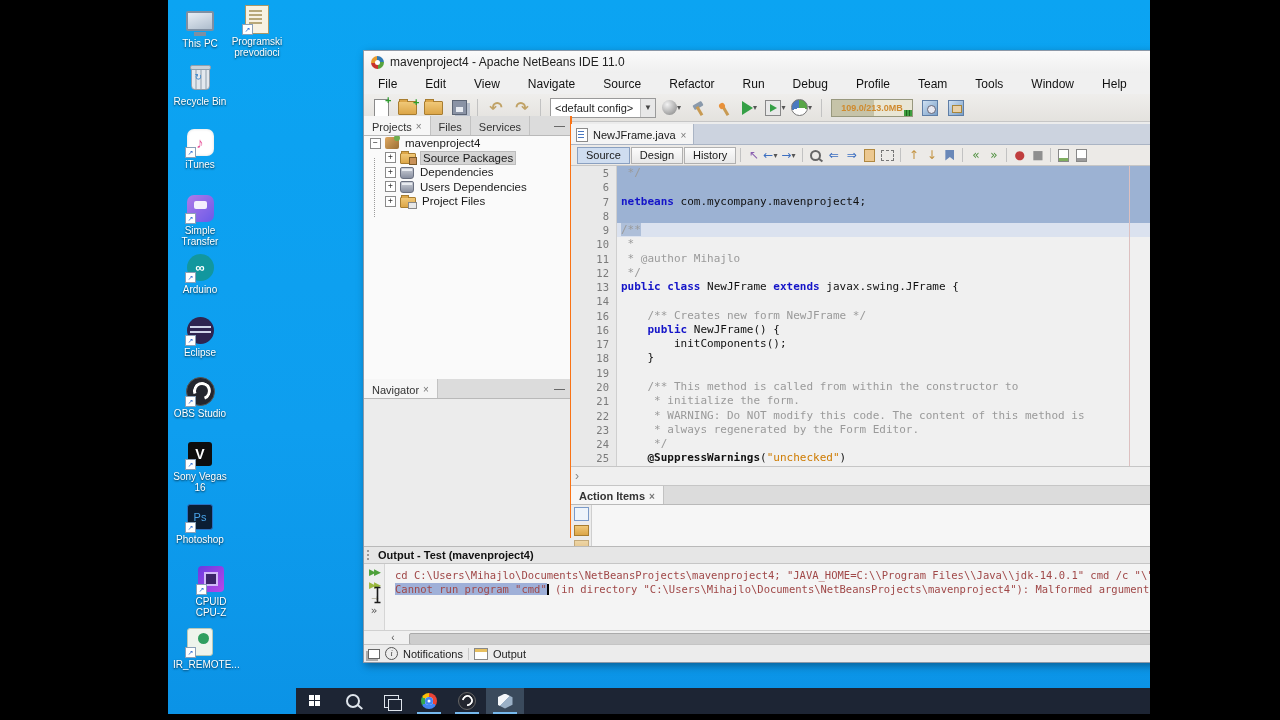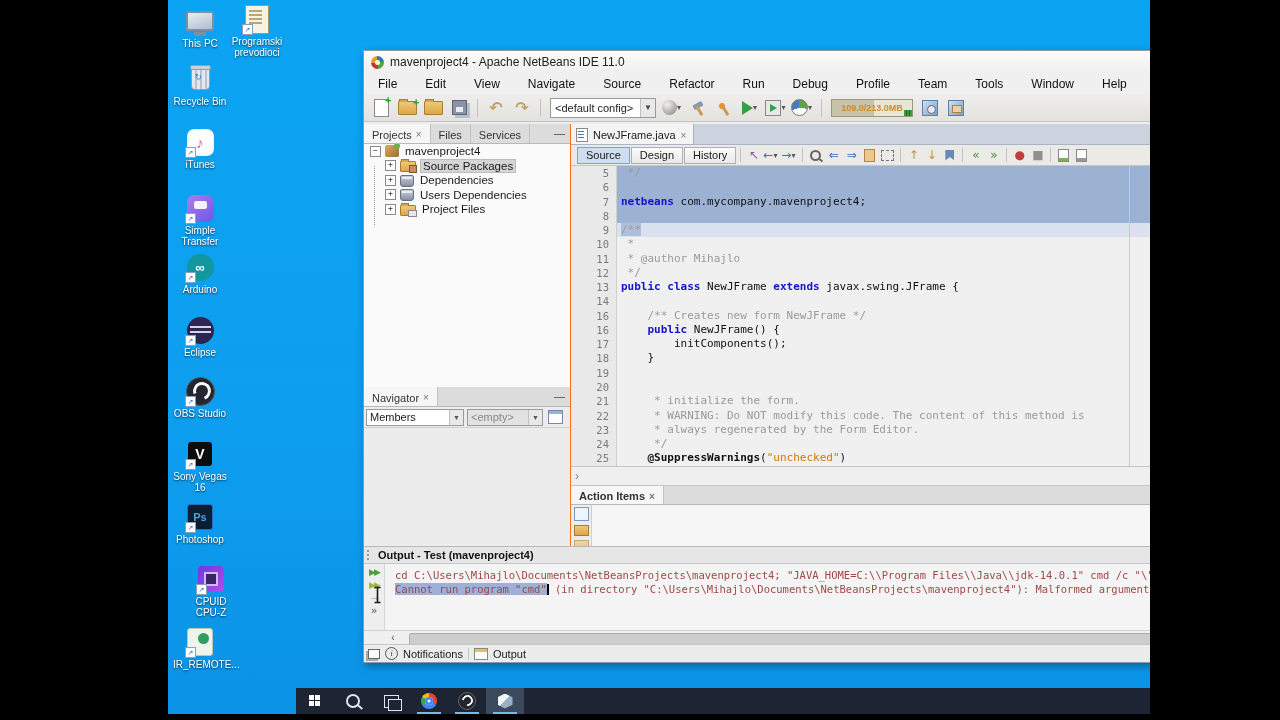--- a/index.html
+++ b/index.html
@@ -26,21 +26,21 @@
   .k-arduino{width:27px;height:27px;border-radius:50%;background:#12979e;color:#fff;font-weight:bold;font-size:13px;
              display:flex;align-items:center;justify-content:center;}
   .k-eclipse{width:27px;height:27px;border-radius:50%;background:#2e2450;position:relative;overflow:hidden;}
   .k-eclipse::after{content:"";position:absolute;left:3px;top:9px;width:21px;height:9px;
              background:repeating-linear-gradient(180deg,#cfd4e8 0 2px,#2e2450 2px 5px);}
   .k-obs{width:27px;height:27px;border-radius:50%;background:#23262f;border:1px solid #555;position:relative;}
   .k-obs::after{content:"";position:absolute;left:6px;top:4px;width:12px;height:12px;border:3px solid #fff;border-radius:50%;
              border-bottom-color:transparent;transform:rotate(25deg);}
   .k-vegas{width:24px;height:24px;background:#0d0d0d;border-radius:3px;color:#fff;font-weight:bold;font-size:14px;
            display:flex;align-items:center;justify-content:center;}
-  .k-ps{width:24px;height:24px;background:#0b1d33;border:1px solid #2a70c0;border-radius:3px;color:#49a3e8;font-weight:bold;
+  .k-ps{width:24px;height:24px;background:#0b1d33;border:1px solid #2a70c0;border-radius:3px;color:#49a3e8;font-weight:normal;
         font-size:11px;display:flex;align-items:center;justify-content:center;}
   .k-cpuz{width:26px;height:26px;border-radius:4px;background:linear-gradient(135deg,#6a3ae0,#b84ae8);position:relative;}
   .k-cpuz::after{content:"";position:absolute;left:6px;top:6px;width:14px;height:14px;background:#3a2468;
         box-shadow:inset 0 0 0 2px #d0b8f8;}
   .k-remote{width:24px;height:26px;background:#eef4ec;border-radius:3px;border:1px solid #b8c8b8;position:relative;}
   .k-remote::after{content:"";position:absolute;right:3px;top:4px;width:11px;height:11px;border-radius:50%;background:#2f9e5f;}
   .k-progfolder{width:22px;height:27px;background:#f7f2e2;border:1px solid #a89868;position:relative;}
   .k-progfolder::before{content:"";position:absolute;left:3px;top:4px;width:13px;height:2px;background:#b8a878;
         box-shadow:0 4px 0 #b8a878,0 8px 0 #b8a878,0 12px 0 #b8a878;}
   
@@ -88,21 +88,21 @@
               background:conic-gradient(#58a646 0 100deg,#ffffff 100deg 250deg,#4a7ac0 250deg 360deg);}
   .memorybar{width:80px;height:16px;border:1px solid #98987e;margin:0 4px;position:relative;
              background:linear-gradient(90deg,#c6c3a8 0 52%,#e9e6d4 52%);display:flex;align-items:center;justify-content:center;}
   .memorybar .mtext{font-size:9px;font-weight:bold;color:#cf8a2e;letter-spacing:0;}
   .memorybar::after{content:"";position:absolute;right:0;bottom:0;width:8px;height:6px;
              background:repeating-linear-gradient(90deg,#3f9e3f 0 2px,#1e641e 2px 3px);}
   .ti-cube{width:14px;height:14px;border:1px solid #5f7ea6;background:linear-gradient(135deg,#cfe0f2,#7aa0c8);position:relative;}
   .ti-cube.c2::after{content:"";position:absolute;left:3px;top:4px;width:8px;height:6px;background:#e8d0a8;border:1px solid #a8853a;}
   .ti-cube.c1::after{content:"";position:absolute;right:1px;bottom:1px;width:7px;height:7px;border-radius:50%;background:#e8e8f0;border:1px solid #667;}
   
-  .leftcol{position:absolute;left:0;top:73px;width:206px;height:422px;background:#ececec;border-right:2px solid #f97316;}
+  .leftcol{position:absolute;left:0;top:65px;width:206px;height:422px;background:#ececec;border-right:2px solid #f97316;}
   .tabrow{position:relative;height:19px;background:#dcdcdc;border-bottom:1px solid #b9b9b9;display:flex;font-size:11px;}
   .tab{padding:2px 8px 0;border-right:1px solid #c2c2c2;color:#333;display:flex;gap:4px;align-items:center;}
   .tab.active{background:#f6f6f6;font-weight:normal;}
   .tab .x{color:#777;font-size:10px;}
   .panel-min{position:absolute;right:5px;top:3px;color:#444;font-size:11px;}
   .treearea{position:relative;height:243px;background:#fafafa;font-size:11.5px;overflow:hidden;}
   .trow{position:relative;display:flex;align-items:center;height:14.5px;padding-left:6px;gap:4px;white-space:nowrap;}
   .exp{flex:none;width:9px;height:9px;border:1px solid #8a8a8a;background:#fff;font:8px/8px "DejaVu Sans Mono",monospace;text-align:center;color:#333;}
   .tlab{padding:0 2px;}
   .tlab.selected{background:#d5d5d5;border:1px solid #bdbdbd;}
@@ -448,31 +448,20 @@
               </div>
             </div>
         </div>
         <div class="tabrow">
           <span class="tab active">
             <span>Navigator</span>
               <span class="x">×</span>
           </span>
           <span class="panel-min">—</span>
         </div>
-        <div class="navtoolbar">
-          <span class="ncombo" style="width:96px">
-            <span class="val">Members</span>
-            <span class="cdd">▼</span>
-          </span>
-          <span class="ncombo disabled" style="width:74px">
-            <span class="val">&lt;empty&gt;</span>
-            <span class="cdd">▼</span>
-          </span>
-          <span class="ic-table"></span>
-        </div>
       </div>
 
       <div class="editorcol">
         <div class="edtabrow">
           <span class="edtab">
             <span class="fileicon"></span>
             <span>NewJFrame.java</span>
             <span class="x" style="color:#777;font-size:10px">×</span>
           </span>
         </div>
@@ -550,21 +539,21 @@
               <div class="crow"><span class="lnum">10</span><span class="cline"><span class="com"> *</span></span></div>
               <div class="crow"><span class="lnum">11</span><span class="cline"><span class="com"> * @author Mihajlo</span></span></div>
               <div class="crow"><span class="lnum">12</span><span class="cline"><span class="com"> */</span></span></div>
               <div class="crow"><span class="lnum">13</span><span class="cline"><span class="kw">public class</span><span class="pl"> NewJFrame </span><span class="kw">extends</span><span class="pl"> javax.swing.JFrame {</span></span></div>
               <div class="crow"><span class="lnum">14</span><span class="cline"></span></div>
               <div class="crow"><span class="lnum">16</span><span class="cline"><span class="pl">    </span><span class="com">/** Creates new form NewJFrame */</span></span></div>
               <div class="crow"><span class="lnum">16</span><span class="cline"><span class="pl">    </span><span class="kw">public</span><span class="pl"> NewJFrame() {</span></span></div>
               <div class="crow"><span class="lnum">17</span><span class="cline"><span class="pl">        initComponents();</span></span></div>
               <div class="crow"><span class="lnum">18</span><span class="cline"><span class="pl">    }</span></span></div>
               <div class="crow"><span class="lnum">19</span><span class="cline"></span></div>
-              <div class="crow"><span class="lnum">20</span><span class="cline"><span class="pl">    </span></span></div>
+              <div class="crow"><span class="lnum">20</span><span class="cline"><span class="pl">    </span><span class="com">/** This method is called from within the constructor to</span></span></div>
               <div class="crow"><span class="lnum">21</span><span class="cline"><span class="com">     * initialize the form.</span></span></div>
               <div class="crow"><span class="lnum">22</span><span class="cline"><span class="com">     * WARNING: Do NOT modify this code. The content of this method is</span></span></div>
               <div class="crow"><span class="lnum">23</span><span class="cline"><span class="com">     * always regenerated by the Form Editor.</span></span></div>
               <div class="crow"><span class="lnum">24</span><span class="cline"><span class="com">     */</span></span></div>
               <div class="crow"><span class="lnum">25</span><span class="cline"><span class="ann">    @SuppressWarnings</span><span class="pl">(</span><span class="str">"unchecked"</span><span class="pl">)</span></span></div>
             </div>
           <div class="marginline"></div>
         </div>
         <div class="breadcrumb">
           <span>›</span>

